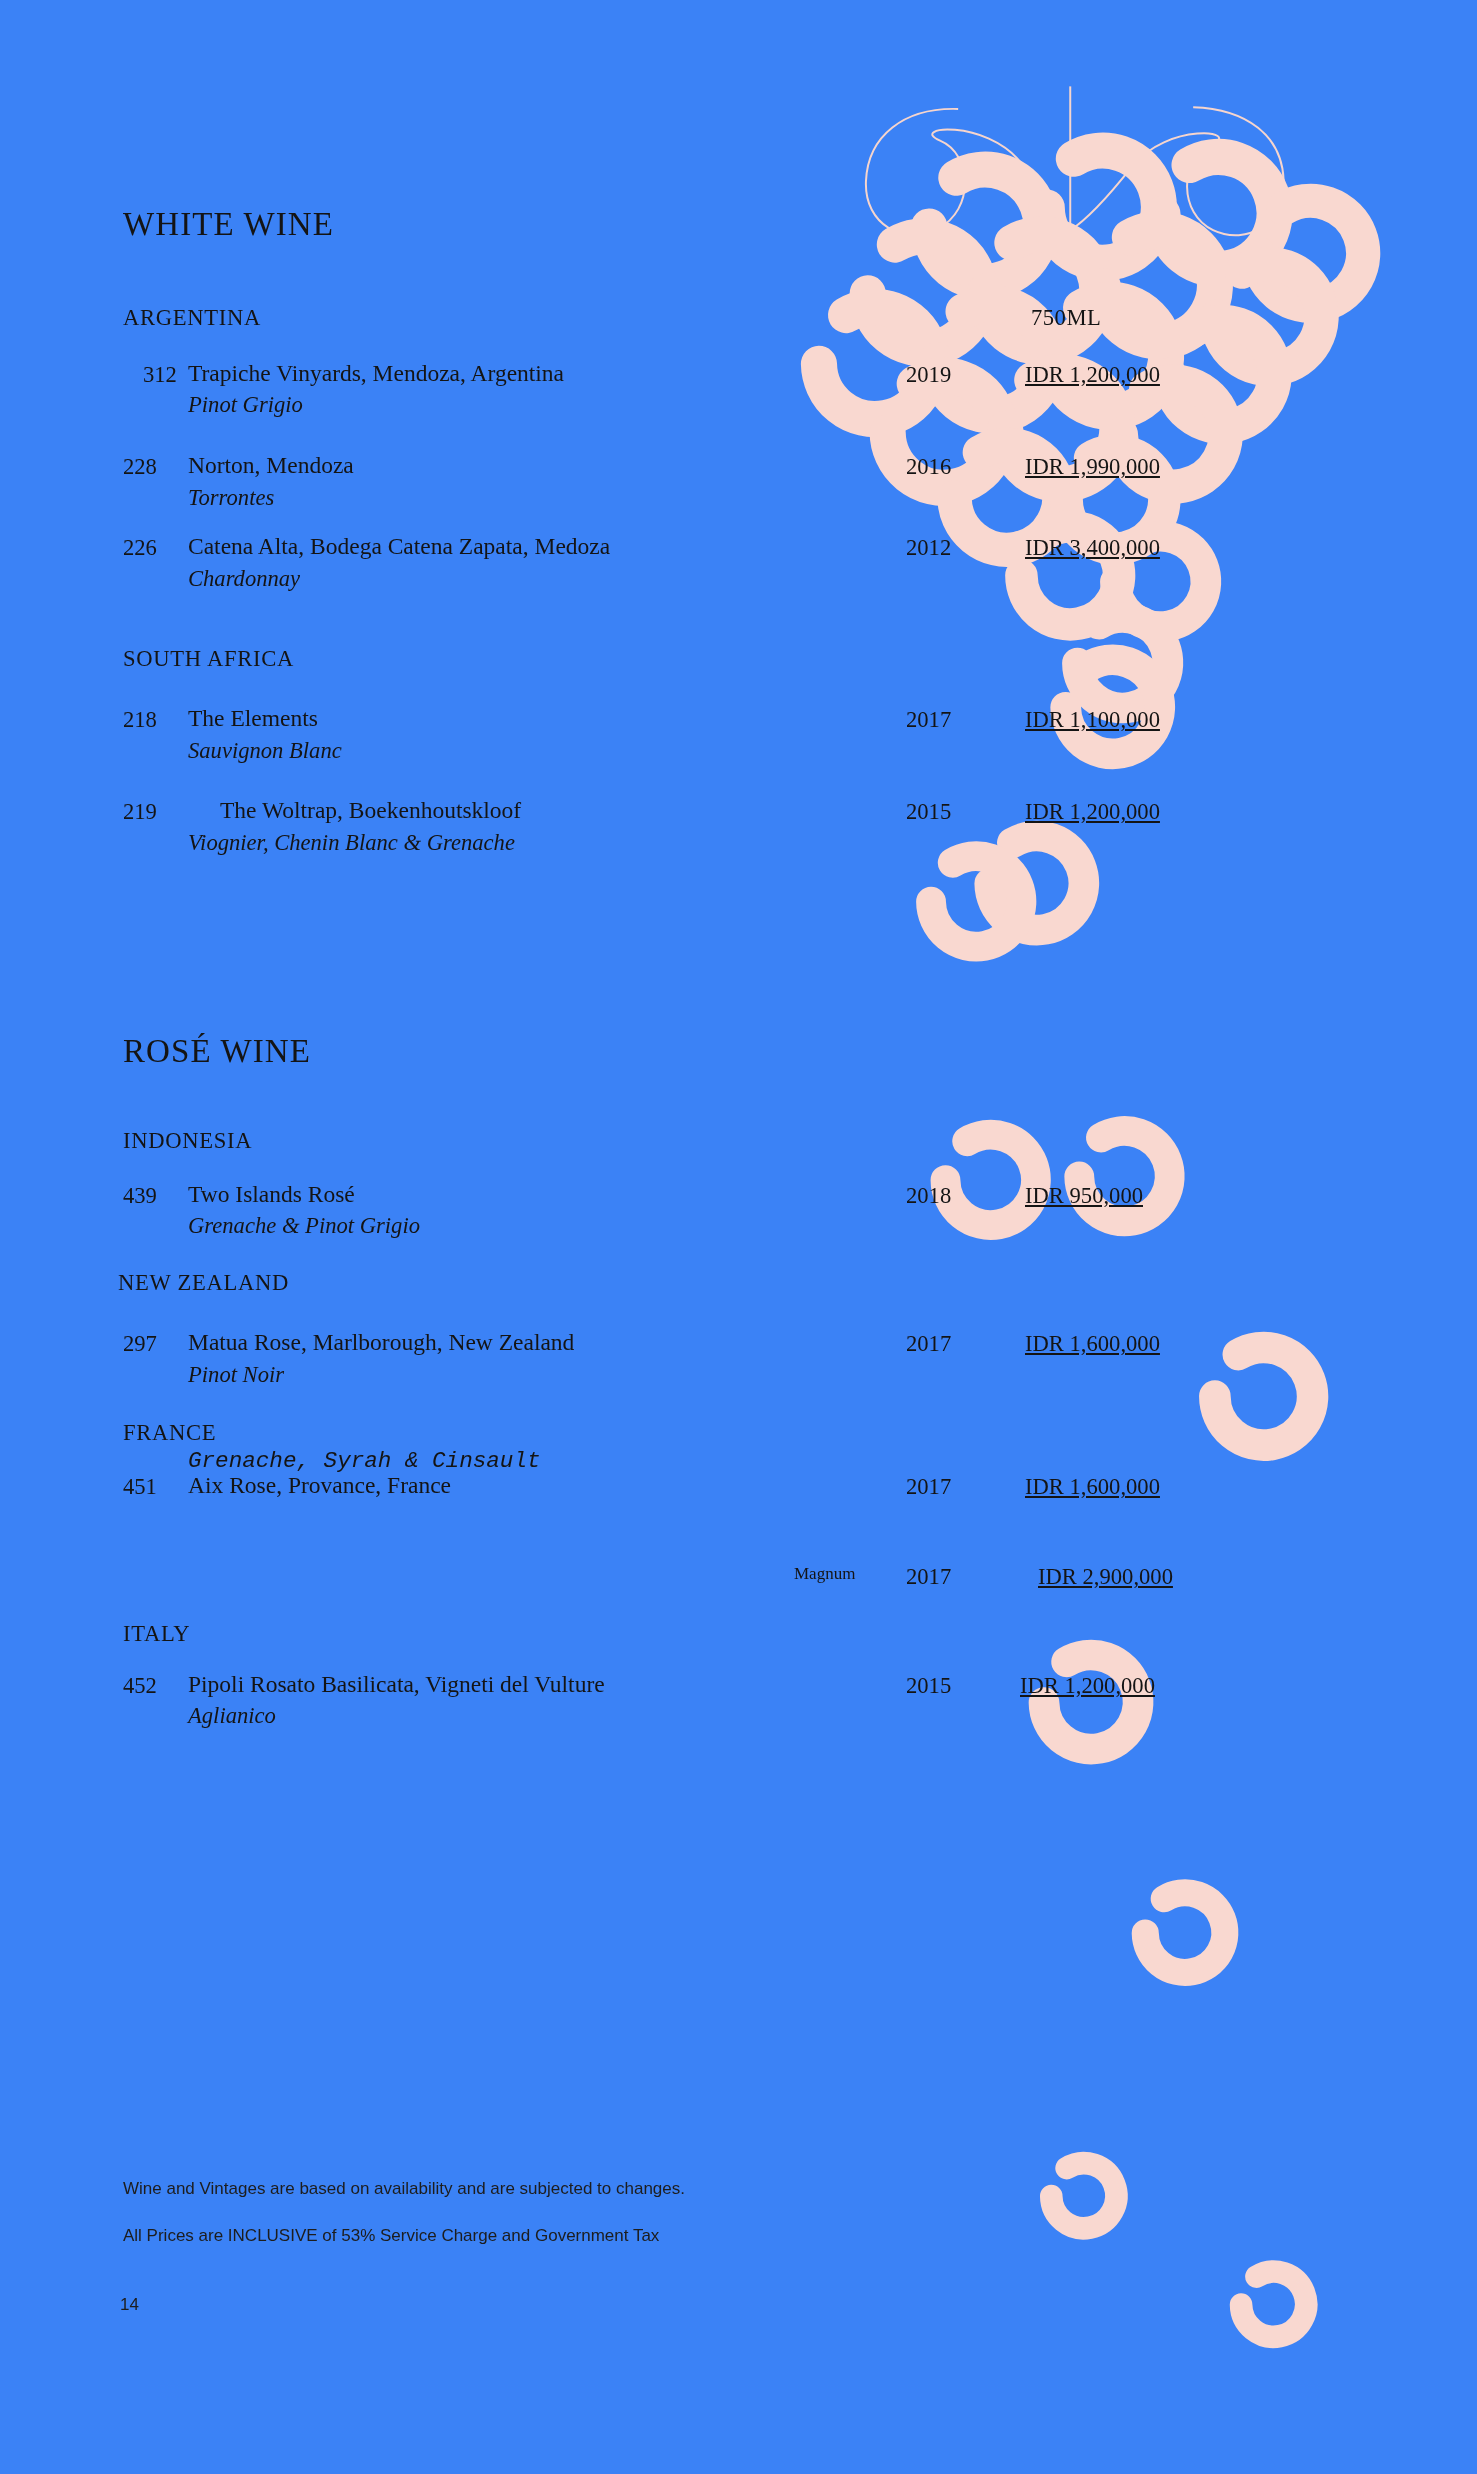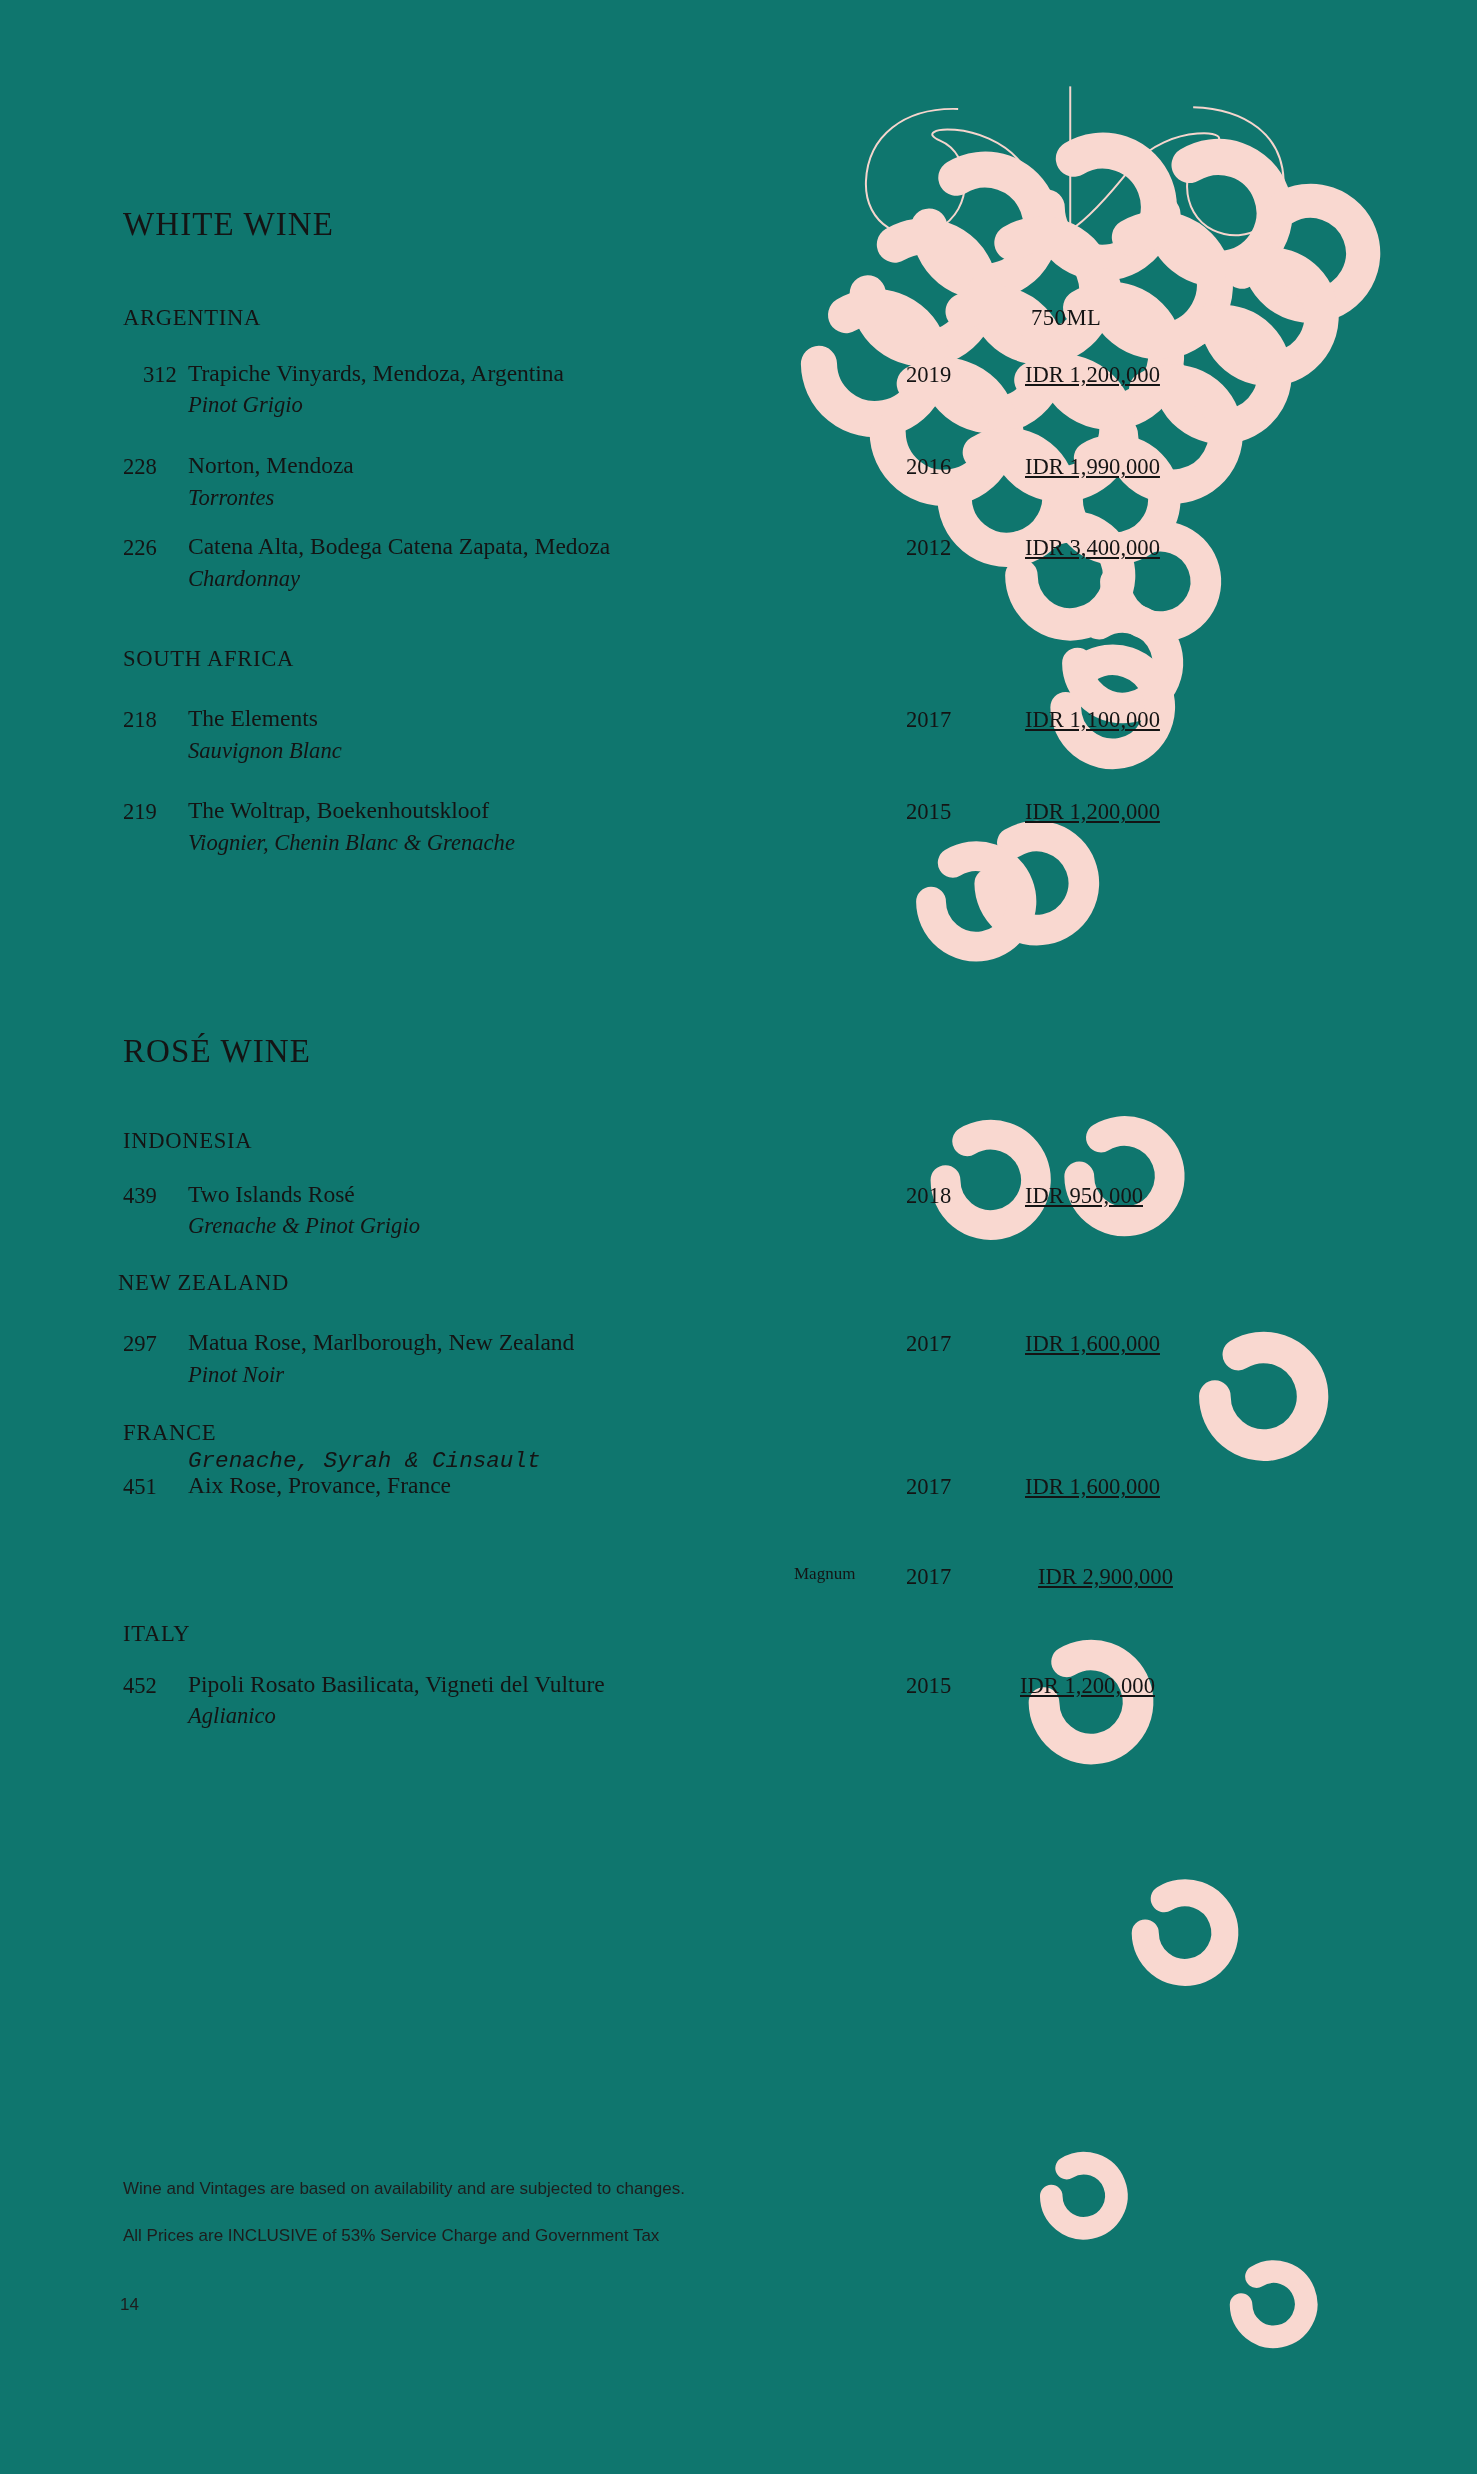--- a/index.html
+++ b/index.html
@@ -4,21 +4,21 @@
 <style>
   html, body {
     margin: 0;
     padding: 0;
     background: #ffffff;
   }
   #page {
     position: relative;
     width: 1477px;
     height: 2475px;
-    background: #0f766e;
+    background: #3b82f6;
     overflow: hidden;
     font-family: "Liberation Serif", "DejaVu Serif", serif;
     color: #141414;
   }
 
   
   #decor {
     position: absolute;
     inset: 0;
     pointer-events: none;
@@ -200,21 +200,21 @@
     <div class="row">
       <span class="r-code" style="top:707px;">218</span>
       <span class="r-name" style="top:705px;">The Elements</span>
       <span class="r-grape" style="top:738px;">Sauvignon Blanc</span>
       <span class="r-year" style="left:906px; top:707px;">2017</span>
       <span class="r-price" style="left:1025px; top:707px;">IDR 1,100,000</span>
     </div>
 
     <div class="row">
       <span class="r-code" style="top:799px;">219</span>
-      <span class="r-name" style="top:797px;">The Woltrap, Boekenhoutskloof</span>
+      <span class="r-name" style="top:797px;margin-left:32px;">The Woltrap, Boekenhoutskloof</span>
       <span class="r-grape" style="top:830px;">Viognier, Chenin Blanc &amp; Grenache</span>
       <span class="r-year" style="left:906px; top:799px;">2015</span>
       <span class="r-price" style="left:1025px; top:799px;">IDR 1,200,000</span>
     </div>
 
     <div class="section-title" style="left:123px; top:1033px;">ROSÉ WINE</div>
 
     <div class="country" style="left:123px; top:1128px;">INDONESIA</div>
 
     <div class="row">

